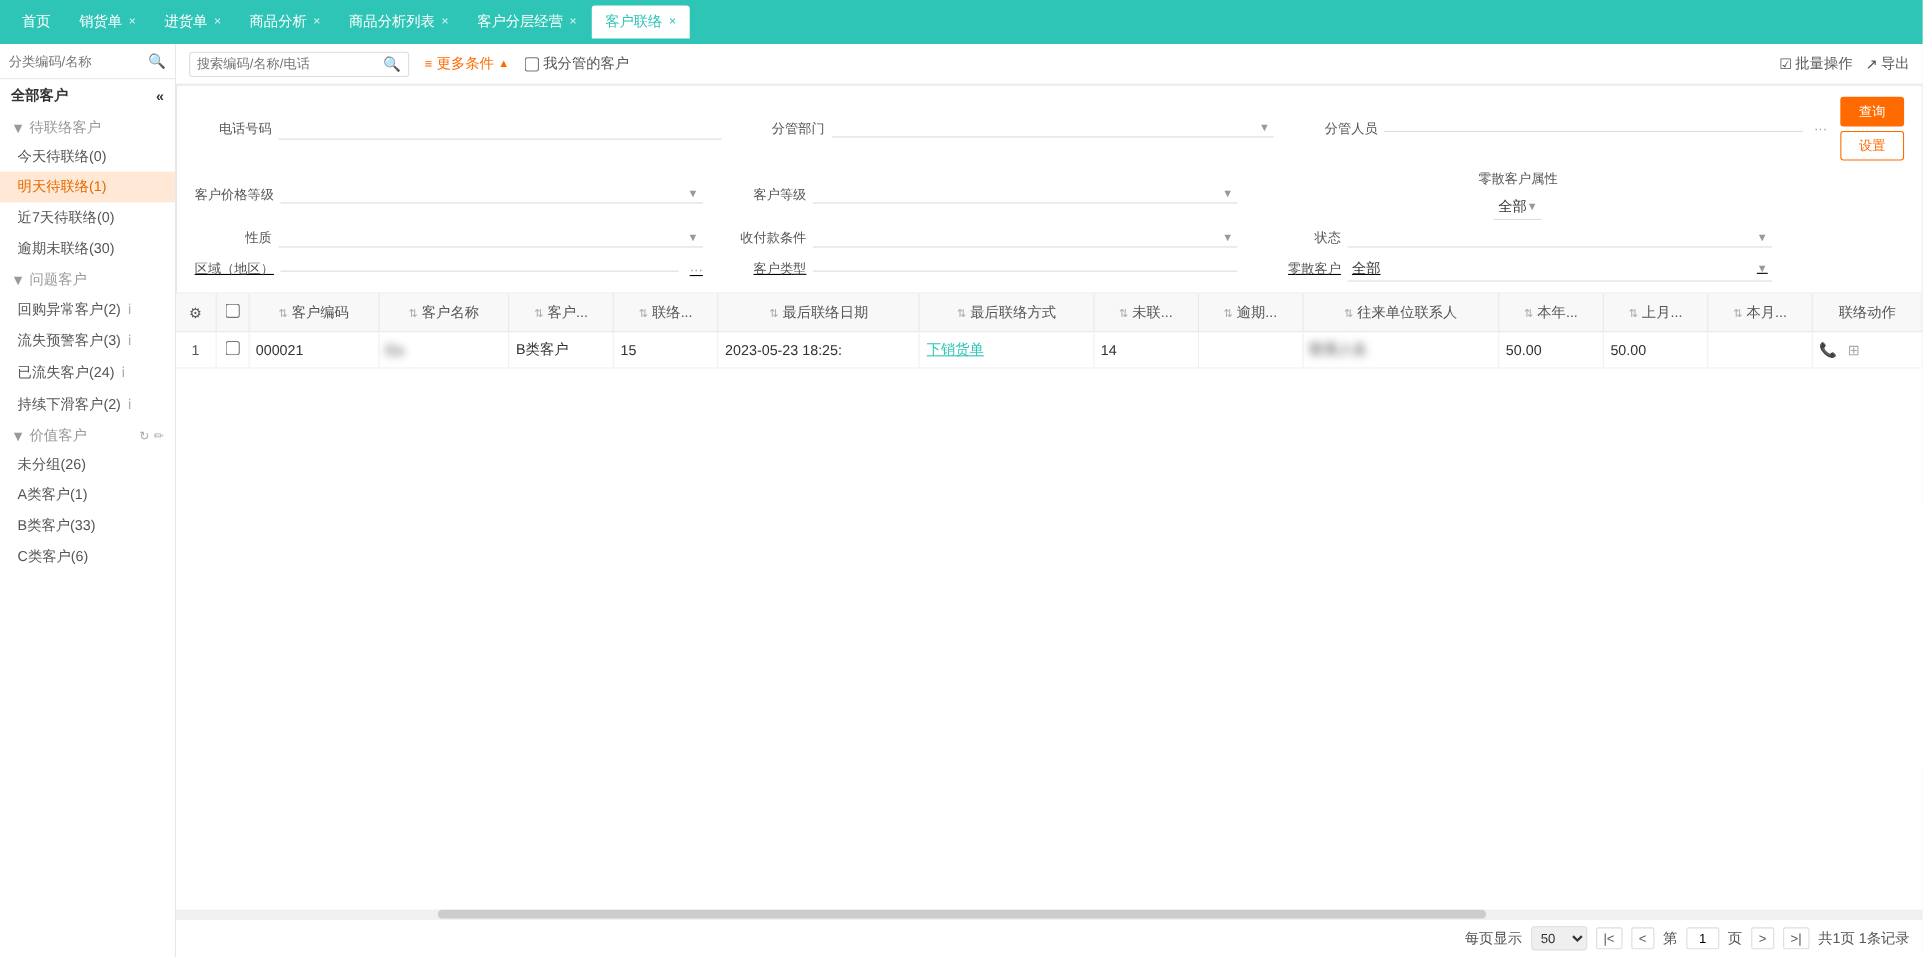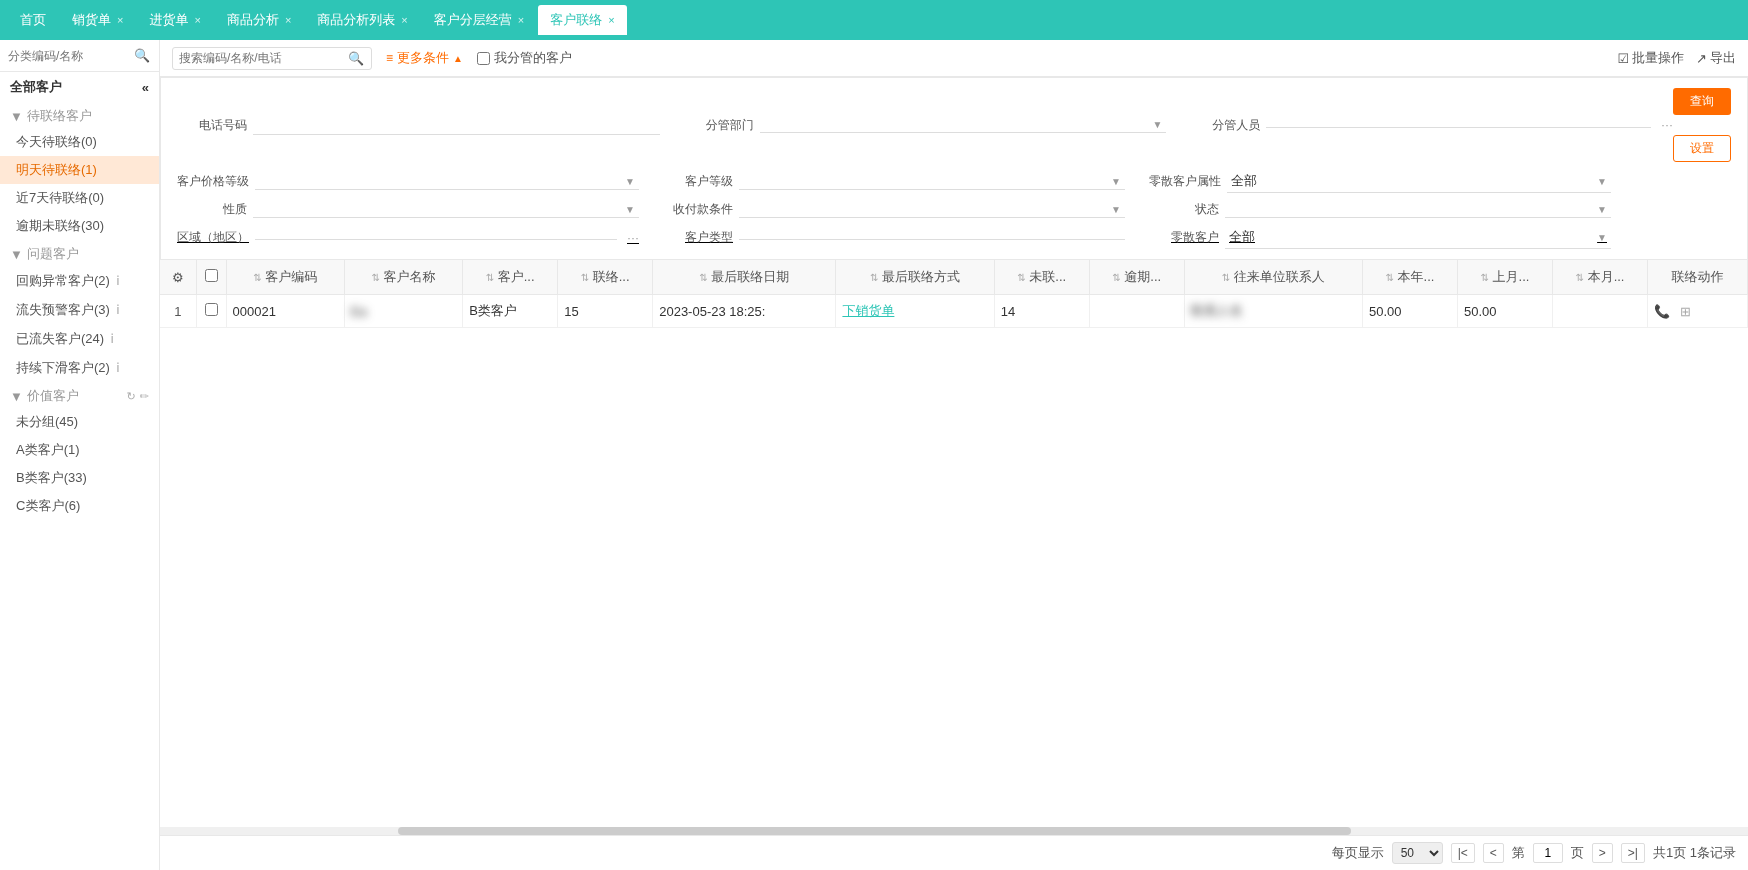--- a/index.html
+++ b/index.html
@@ -195,21 +195,22 @@
       padding: 2px 4px;
       cursor: pointer;
       color: #333;
       font-size: 12px;
     }
     .filter-select .caret { color: #999; font-size: 10px; }
     .filter-dots { color: #999; cursor: pointer; margin-left: 4px; font-size: 12px; }
     .filter-actions {
       display: flex;
       flex-direction: column;
-      gap: 20px;
+      gap: 4px;
+      margin-left: 12px;
     }
     .btn-query {
       background: #ff6b00;
       color: #fff;
       border: none;
       border-radius: 3px;
       padding: 5px 16px;
       cursor: pointer;
       font-size: 12px;
       white-space: nowrap;
@@ -396,21 +397,21 @@
 
     <div class="sidebar-group-label">
       <span>▼</span>
       <span>价值客户</span>
       <span style="margin-left:auto;display:flex;gap:4px;">
         <span style="color:#aaa;font-size:11px;">↻</span>
         <span style="color:#aaa;font-size:11px;">✏</span>
       </span>
     </div>
     <div class="sidebar-item">
-      <span>未分组(45)</span>
+      <span>未分组(26)</span>
     </div>
     <div class="sidebar-item">
       <span>A类客户(1)</span>
     </div>
     <div class="sidebar-item">
       <span>B类客户(33)</span>
     </div>
     <div class="sidebar-item">
       <span>C类客户(6)</span>
     </div>
@@ -479,21 +480,21 @@
             <span class="caret">▼</span>
           </div>
         </div>
         <div class="filter-cell" style="margin-left:24px;align-items:center;">
           <span class="filter-label">客户等级</span>
           <div class="filter-select">
             <span></span>
             <span class="caret">▼</span>
           </div>
         </div>
-        <div class="filter-cell" style="margin-left:24px;">
+        <div class="filter-cell" style="margin-left:24px;flex-direction:column;">
           <span class="filter-label">零散客户属性</span>
           <div class="filter-select">
             <span>全部</span>
             <span class="caret">▼</span>
           </div>
         </div>
         <div style="width: 120px;"></div>
       </div>
 
       <div class="filter-row">

